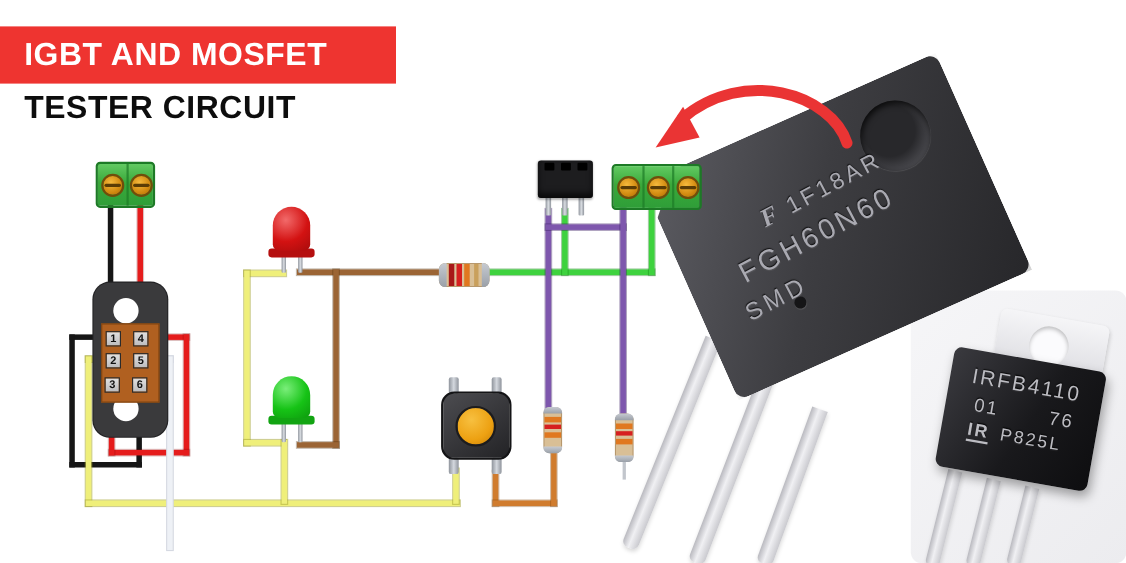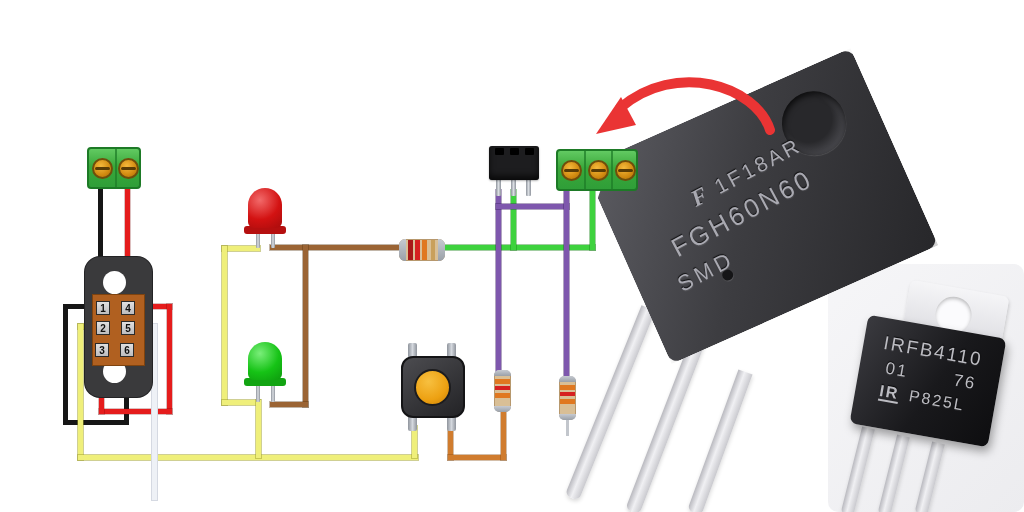--- a/index.html
+++ b/index.html
@@ -278,14 +278,18 @@
     <div class="screw" style="left:57px;top:9px;">
         <div class="slot"></div>
       </div>
   </div>
 
   <svg class="arrow-svg" width="1024" height="512" viewBox="0 0 1024 512">
     <path d="M 770 130 C 756 86 676 60 620 108" fill="none" stroke="#ea3434" stroke-width="10" stroke-linecap="round"></path>
     <path d="M 596 134 L 621 97 L 636 125 Z" fill="#ea3434"></path>
   </svg>
 
+  <div class="banner">
+    <span class="banner-text">IGBT AND MOSFET</span>
+  </div>
+  <div class="subtitle">TESTER CIRCUIT</div>
 
 </div>
 
 </body></html>

